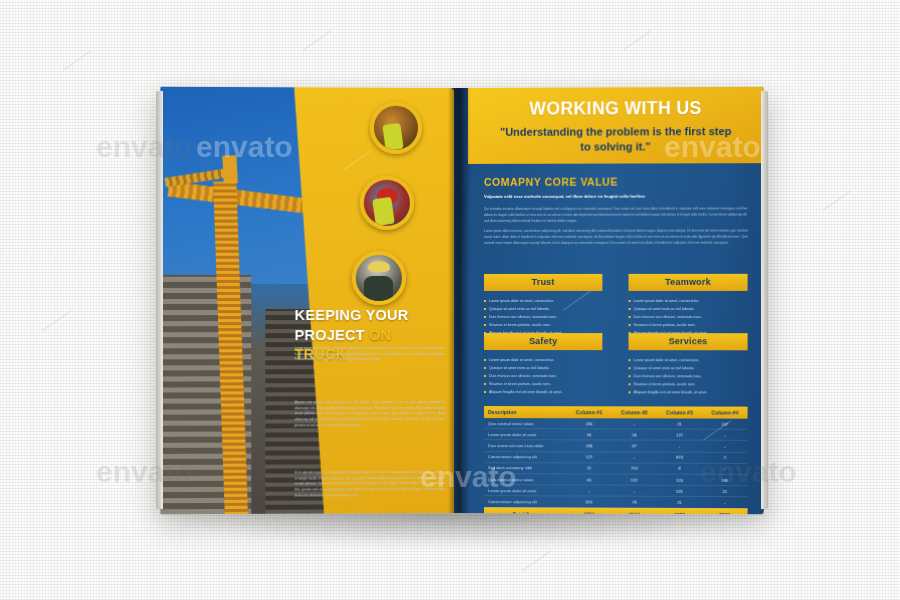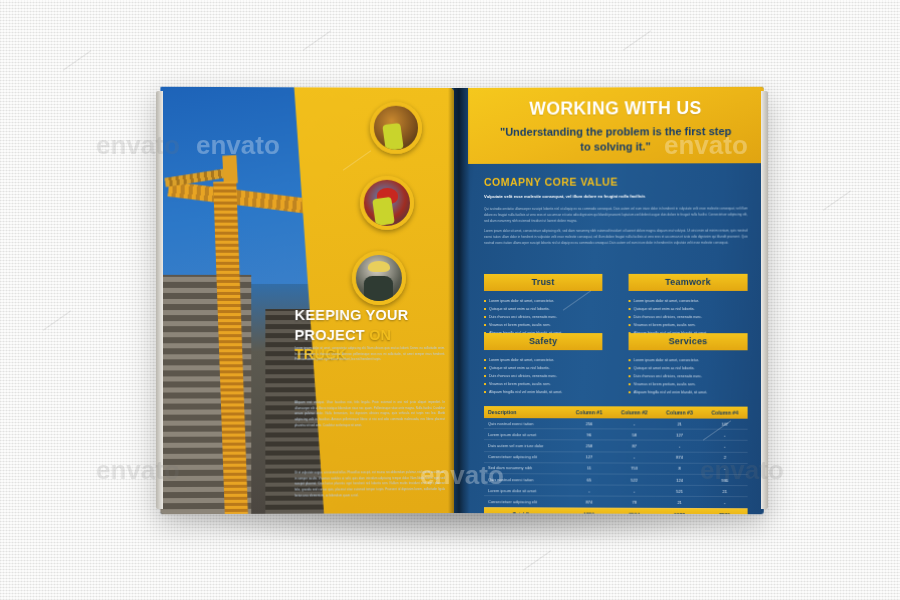--- a/index.html
+++ b/index.html
@@ -233,21 +233,21 @@
   }
   #shadow-under {
     position:absolute; left:150px; top:505px; width:630px; height:42px;
     background: radial-gradient(ellipse at 50% 0%, rgba(0,0,0,.28), rgba(0,0,0,0) 72%);
     filter: blur(5px); z-index:0;
   }
 
   
   .wm {
     position:absolute; color:rgba(255,255,255,.30);
-    font-size:26px; font-weight:700; pointer-events:none; z-index:20;
+    font-size:30px; font-weight:700; pointer-events:none; z-index:20;
     font-family:"Liberation Sans", sans-serif;
   }
   .wm-dark { color:rgba(120,120,120,.17); }
   .wm-tick {
     position:absolute; width:34px; height:1px; background:rgba(255,255,255,.20);
     transform:rotate(-35deg); pointer-events:none; z-index:19;
   }
   .wm-tick.dark { background:rgba(90,90,90,.12); }
 </style>
 </head>

